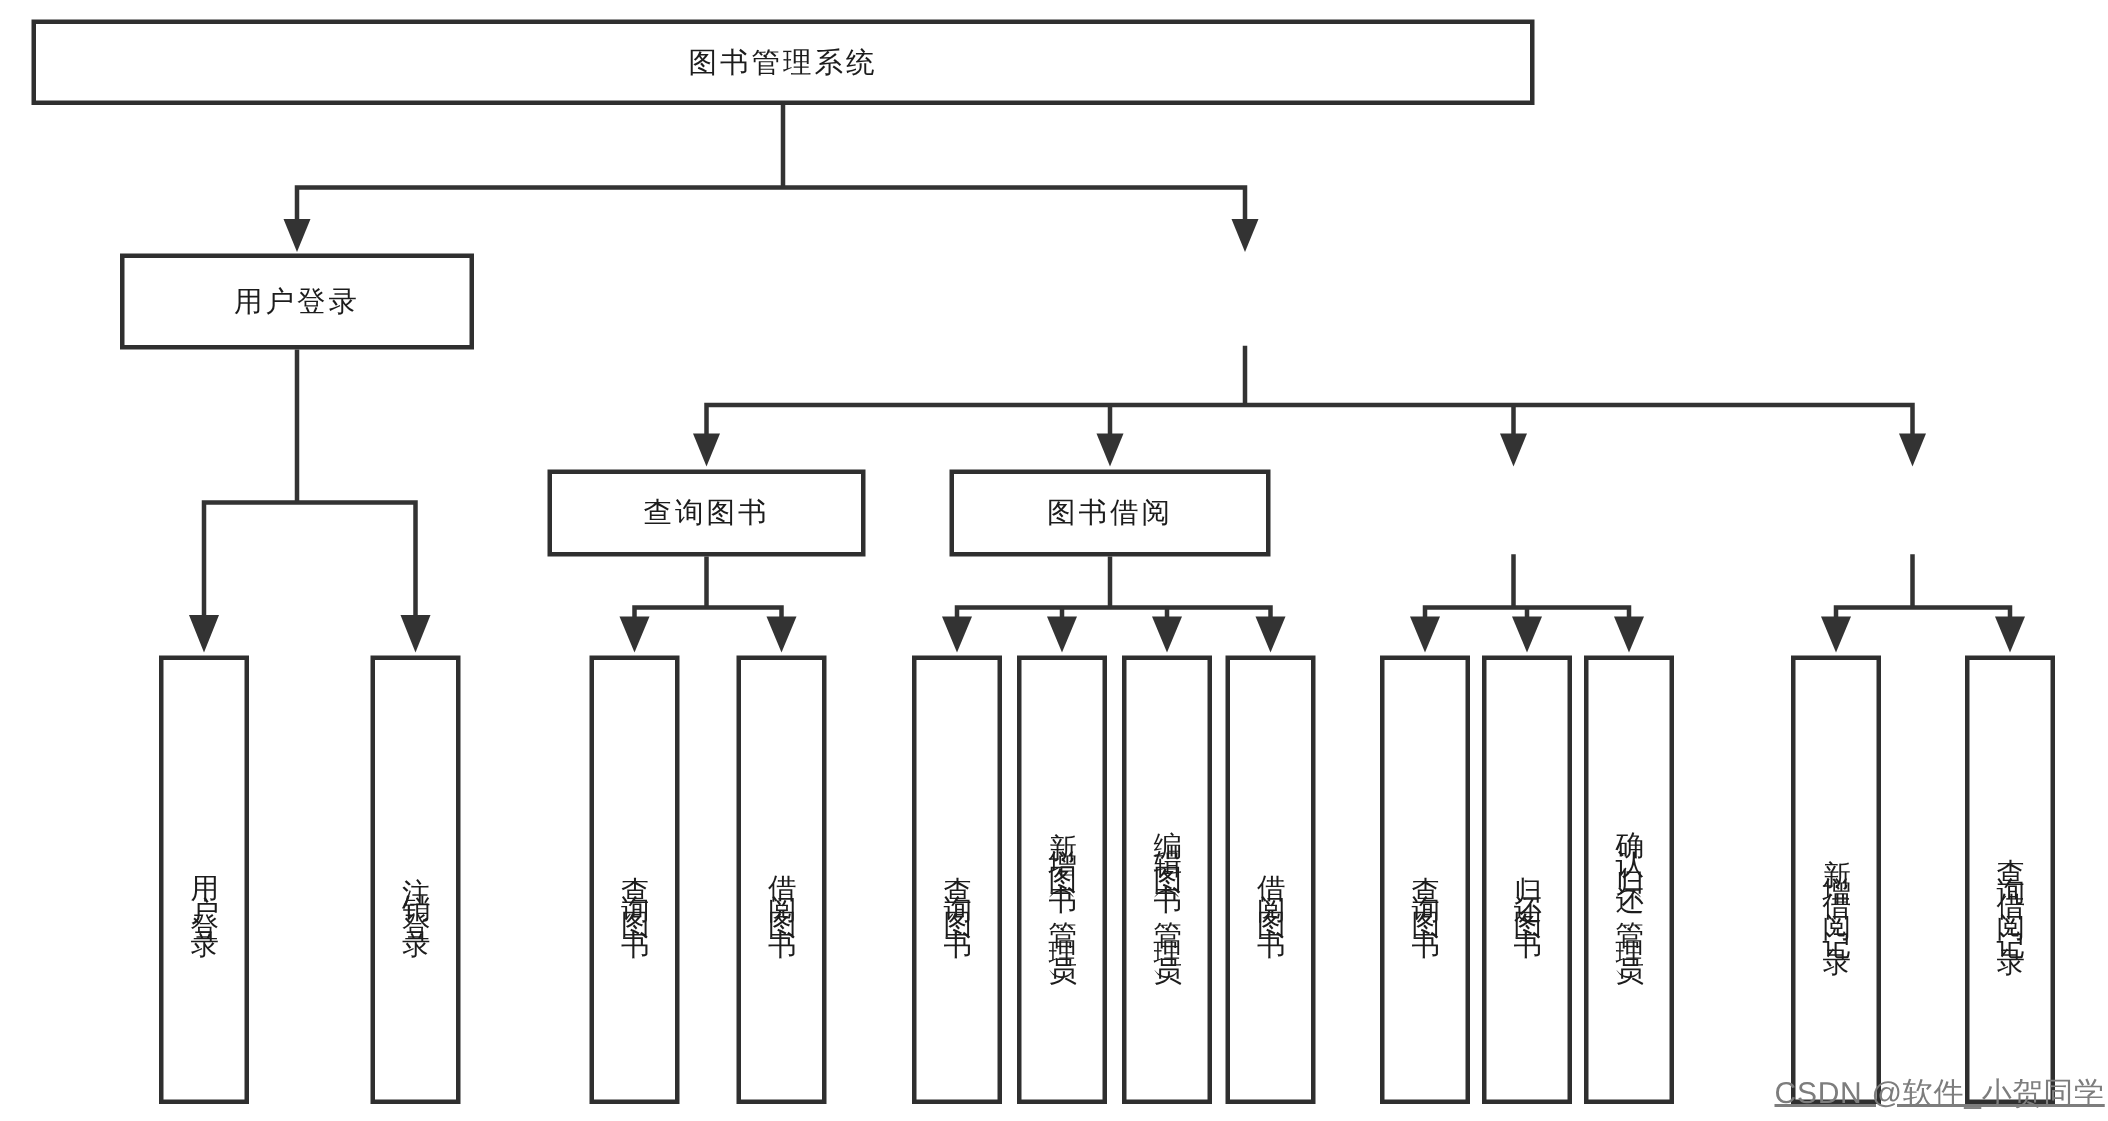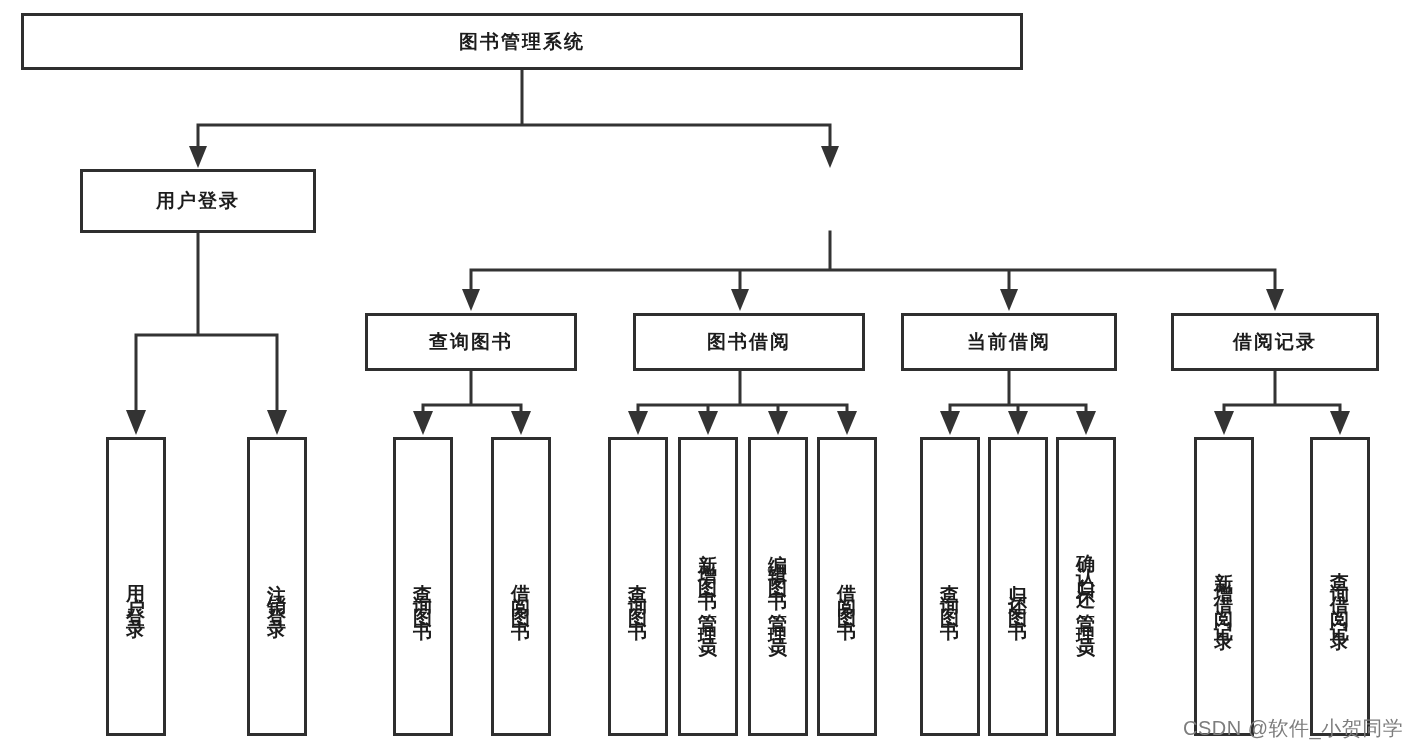--- a/index.html
+++ b/index.html
@@ -22,36 +22,36 @@
   #connectors polygon{fill:var(--line);stroke:none;}
   .box{
     position:absolute;z-index:2;
     box-sizing:border-box;
     background:#ffffff;
     border:3px solid var(--border);
     display:flex;align-items:center;justify-content:center;
     font-size:19px;color:var(--text);
     letter-spacing:2px;
     white-space:nowrap;
-    font-weight:bold;
   }
   .vbox{
     writing-mode:vertical-rl;
     text-orientation:mixed;
     letter-spacing:12px;
     line-height:1;
   }
   .vbox span{display:block;margin-bottom:-12px;}
   .watermark{
     position:absolute;z-index:3;
     left:1183px;top:715px;
     font-size:20px;
     color:var(--wm);
     letter-spacing:0.5px;
     white-space:nowrap;
+    text-decoration:underline;
   }
 </style>
 </head>
 <body>
 
 <div class="canvas">
 
   <svg id="connectors" width="1405" height="747" viewBox="0 0 1405 747" aria-hidden="true">
 
     <g>
@@ -100,23 +100,21 @@
       <polygon points="1214,411 1234,411 1224,435"></polygon>
       <polygon points="1330,411 1350,411 1340,435"></polygon>
     </g>
   </svg>
 
   <div class="box" style="left:21px;top:13px;width:1002px;height:57px">图书管理系统</div>
 
   <div class="box" style="left:80px;top:169px;width:236px;height:64px">用户登录</div>
 
   <div class="box" style="left:365px;top:313px;width:212px;height:58px">查询图书</div>
-  <div class="box" style="left:633px;top:313px;width:232px;height:58px">图书借阅</div>
-  <div class="box" style="left:901px;top:313px;width:216px;height:58px">当前借阅</div>
-  <div class="box" style="left:1171px;top:313px;width:208px;height:58px">借阅记录</div>
+  <div class="box" style="left:633px;top:313px;width:214px;height:58px">图书借阅</div>
 
   <div class="box vbox" style="left:106px;top:437px;width:60px;height:299px">
     <span>用户登录</span>
   </div>
   <div class="box vbox" style="left:247px;top:437px;width:60px;height:299px">
     <span>注销登录</span>
   </div>
 
   <div class="box vbox" style="left:393px;top:437px;width:60px;height:299px">
     <span>查询图书</span>

